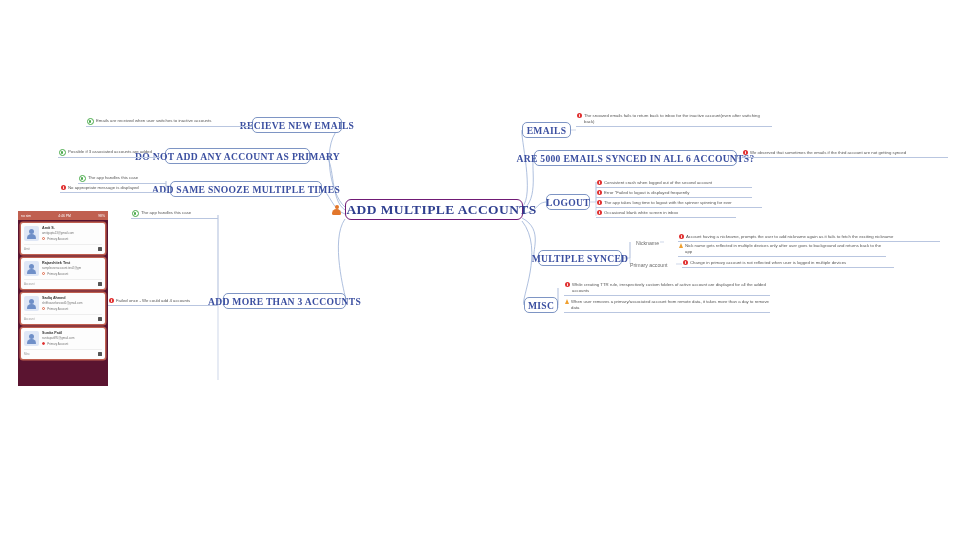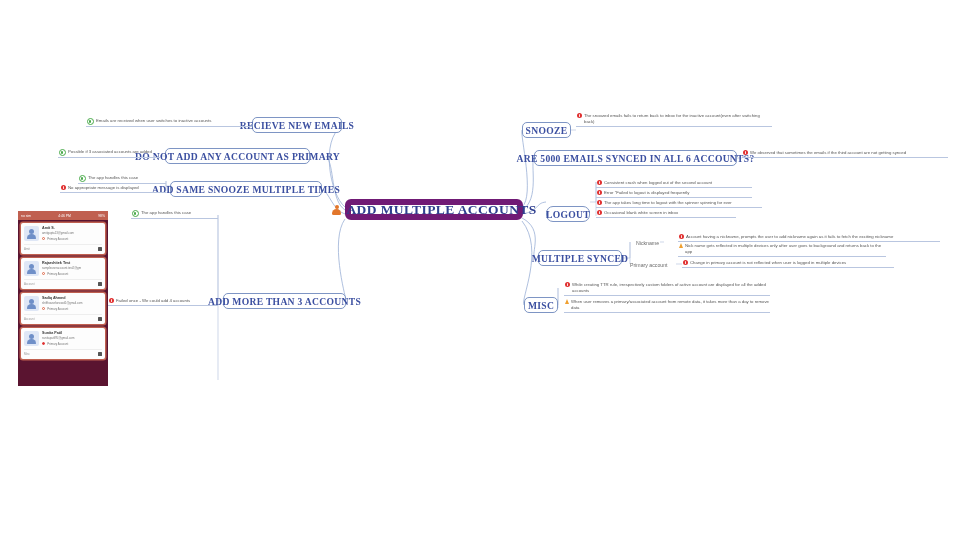--- a/index.html
+++ b/index.html
@@ -12,21 +12,21 @@
   svg.links{position:absolute;left:0;top:0;width:960px;height:540px;pointer-events:none;}
 
   
   .node{
     position:absolute;box-sizing:border-box;
     border:1px solid #7e95c4;border-radius:5px;background:#ffffff;
     color:#3b4fa0;white-space:nowrap;
     display:flex;align-items:center;justify-content:center;
   }
   .node.central{
-    border:6px solid #701a75;border-radius:6px;
+    border:1px solid #701a75;border-radius:6px;
     font-family:"Liberation Serif", serif;
     font-size:13.5px;font-weight:700;letter-spacing:.4px;
     color:#2f3f8f;padding:0 10px;gap:4px;
   }
   .node.branch{
     font-family:"Liberation Serif", serif;
     font-weight:700;font-size:9.6px;letter-spacing:.3px;
     color:#3b4fa0;padding:4px 6px;
   }
   .node.sub{
@@ -170,36 +170,36 @@
   <div class="leaf nowrap" style="left:131px;top:210px;width:87px;">
     <span class="ic ok"></span>
     <span class="txt">The app handles this case</span>
   </div>
   <div class="leaf nowrap" style="left:108px;top:298px;width:110px;">
     <span class="ic bug"></span>
     <span class="txt">Failed once - We could add 4 accounts</span>
   </div>
 
   <div class="node branch" style="left:522px;top:122px;width:49px;height:16px;">
-    <span>SNOOZE</span>
+    <span>EMAILS</span>
   </div>
   <div class="leaf" style="left:576px;top:113px;width:196px;">
     <span class="ic bug"></span>
     <span class="txt">The snoozed emails fails to return back to inbox for the inactive account(even after switching back)</span>
   </div>
 
   <div class="node branch" style="left:534px;top:150px;width:203px;height:16px;">
     <span>ARE 5000 EMAILS SYNCED IN ALL 6 ACCOUNTS?</span>
   </div>
   <div class="leaf nowrap" style="left:742px;top:150px;width:206px;">
     <span class="ic bug"></span>
     <span class="txt">We observed that sometimes the emails if the third account are not getting synced</span>
   </div>
 
-  <div class="node branch" style="left:546px;top:206px;width:44px;height:16px;border-radius:7px;">
+  <div class="node branch" style="left:546px;top:194px;width:44px;height:16px;">
     <span>LOGOUT</span>
   </div>
   <div class="leaf nowrap" style="left:596px;top:180px;width:156px;">
     <span class="ic bug"></span>
     <span class="txt">Consistent crash when logged out of the second account</span>
   </div>
   <div class="leaf nowrap" style="left:596px;top:190px;width:156px;">
     <span class="ic bug"></span>
     <span class="txt">Error "Failed to logout is displayed frequently</span>
   </div>

